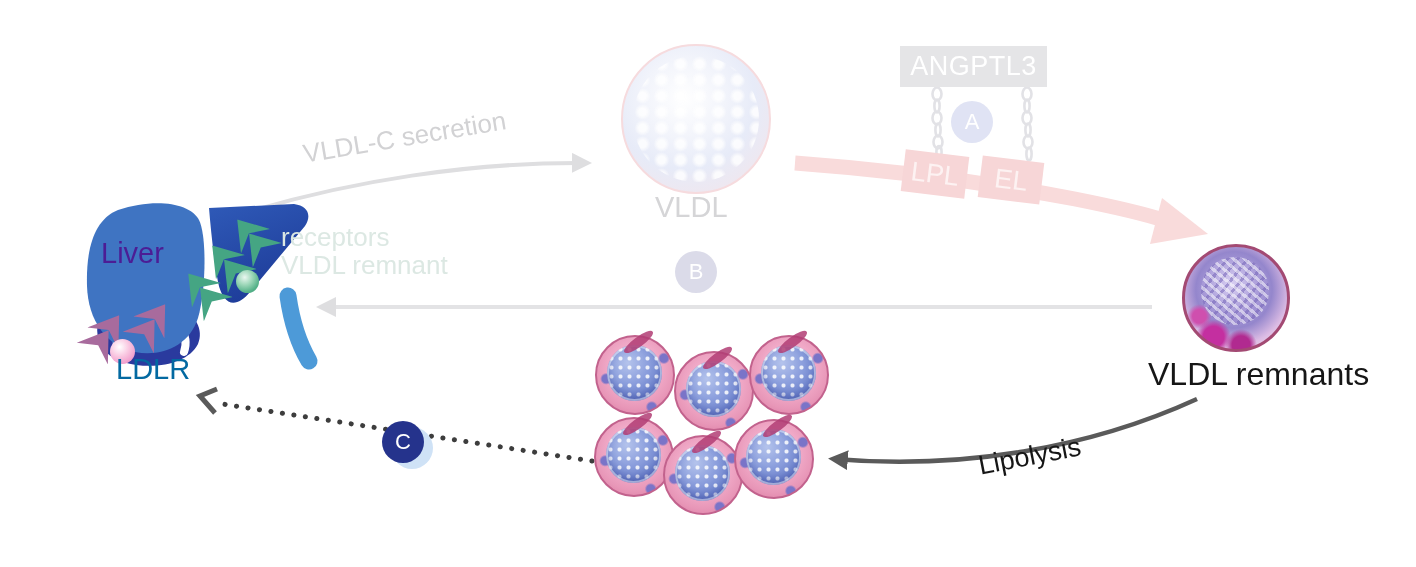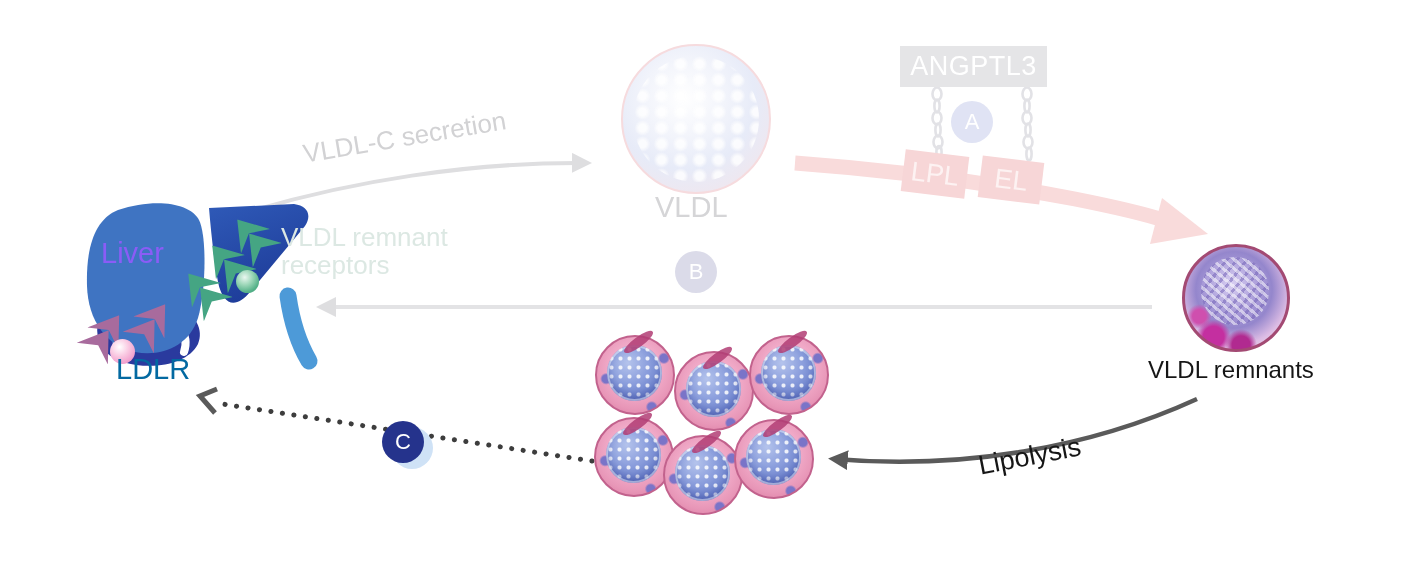--- a/index.html
+++ b/index.html
@@ -4,21 +4,21 @@
 <style>
   html,body{margin:0;padding:0;background:#ffffff;}
   #stage{
     position:relative;width:1416px;height:567px;overflow:hidden;background:#ffffff;
     font-family:"Liberation Sans", sans-serif;
   }
   #overlay{position:absolute;left:0;top:0;width:1416px;height:567px;}
   .lbl{position:absolute;white-space:nowrap;}
   .lbl-faded{color:#d2d2d4;font-size:26px;}
   .lbl-faded-green{color:#dce8e3;font-size:26px;line-height:1.08;white-space:normal;}
-  .lbl-dark{color:#161616;font-size:24px;}
+  .lbl-dark{color:#161616;font-size:32px;}
   
   .particle{position:absolute;border-radius:50%;}
   .vldl-particle{
     width:146px;height:146px;border:2px solid #f6dbde;
     background:radial-gradient(circle at 42% 36%, #ffffff 0%, #f2f4fb 32%, #e7ebf8 56%, #efe7ef 80%, #f6e7ea 97%);
   }
   .vldl-particle::before{
     content:"";position:absolute;inset:7%;border-radius:50%;opacity:.85;
     background-image:radial-gradient(circle, rgba(255,255,255,.95) 0 4px, rgba(255,255,255,0) 8px);
     background-size:19px 16px;
@@ -191,24 +191,24 @@
   <div class="badge badge-a" style="left:951px;top:101px;">
     <span>A</span>
   </div>
   <div class="badge badge-b" style="left:675px;top:251px;">
     <span>B</span>
   </div>
   <div class="badge badge-c" style="left:382px;top:421px;">
     <span>C</span>
   </div>
 
-  <div class="lbl" style="left:101px;top:237px;color:#8b5cf6;font-size:29px;">Liver</div>
+  <div class="lbl" style="left:101px;top:237px;color:#4c1d95;font-size:29px;">Liver</div>
   <div class="lbl" style="left:116px;top:353px;color:#0369a1;font-size:29px;">LDLR</div>
   <div class="lbl lbl-faded" style="left:302px;top:122px;transform:rotate(-9.5deg);">VLDL-C secretion</div>
   <div class="lbl lbl-faded-green" style="left:281px;top:223px;width:220px;">
+    <div>receptors</div>
     <div>VLDL remnant</div>
-    <div>receptors</div>
   </div>
   <div class="lbl" style="left:655px;top:191px;color:#d5d5d7;font-size:29px;">VLDL</div>
   <div class="lbl lbl-dark" style="left:1148px;top:356px;">VLDL remnants</div>
   <div class="lbl lbl-dark" style="left:978px;top:441px;transform:rotate(-11deg);font-size:27px;">Lipolysis</div>
 
 </div>
 
 </body></html>

